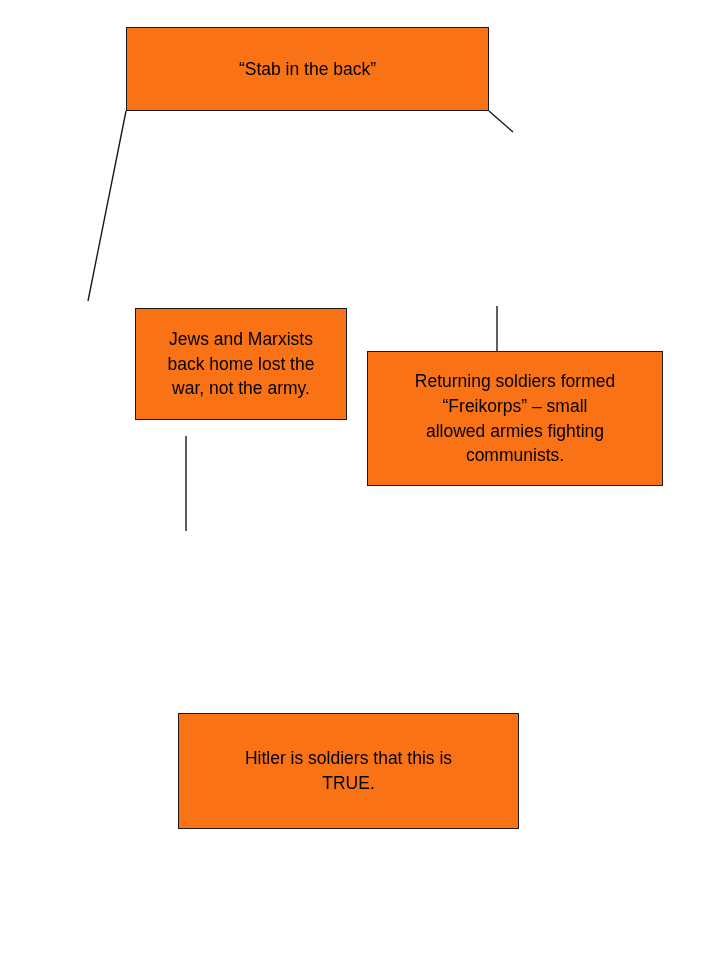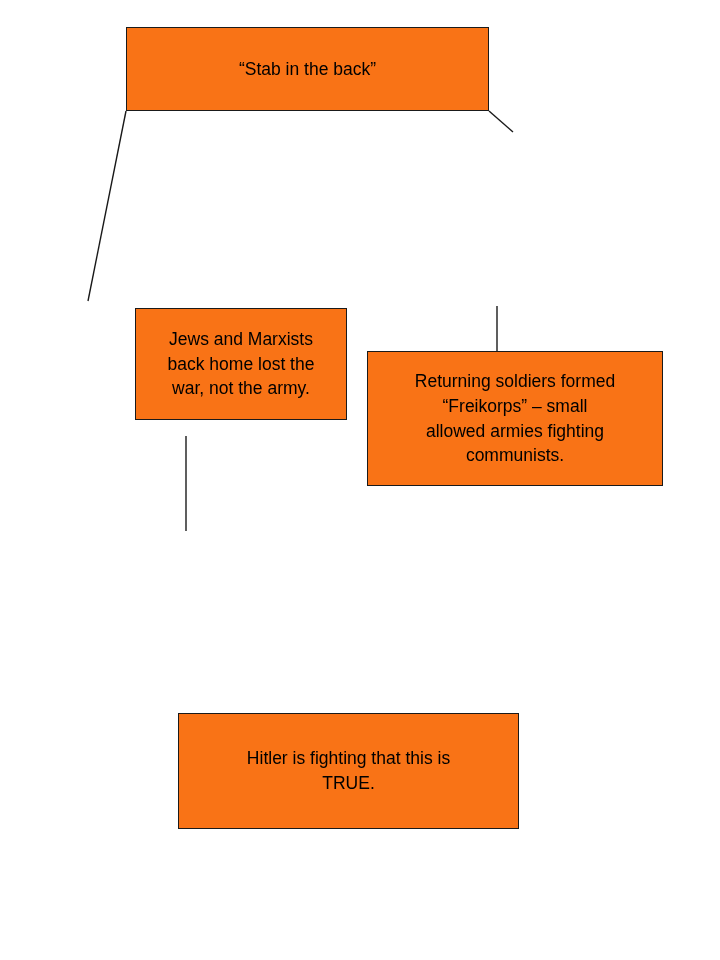--- a/index.html
+++ b/index.html
@@ -71,16 +71,16 @@
   <div class="node" id="node-jews-marxists">Jews and Marxists
 back home lost the
 war, not the army.</div>
 
   <div class="node" id="node-freikorps">Returning soldiers formed
 “Freikorps” – small
 allowed armies fighting
 communists.</div>
 
 
-  <div class="node" id="node-hitler-convinced">Hitler is fighting that this is
+  <div class="node" id="node-hitler-convinced">Hitler is soldiers that this is
 TRUE.</div>
 
 </div>
 
 </body></html>

